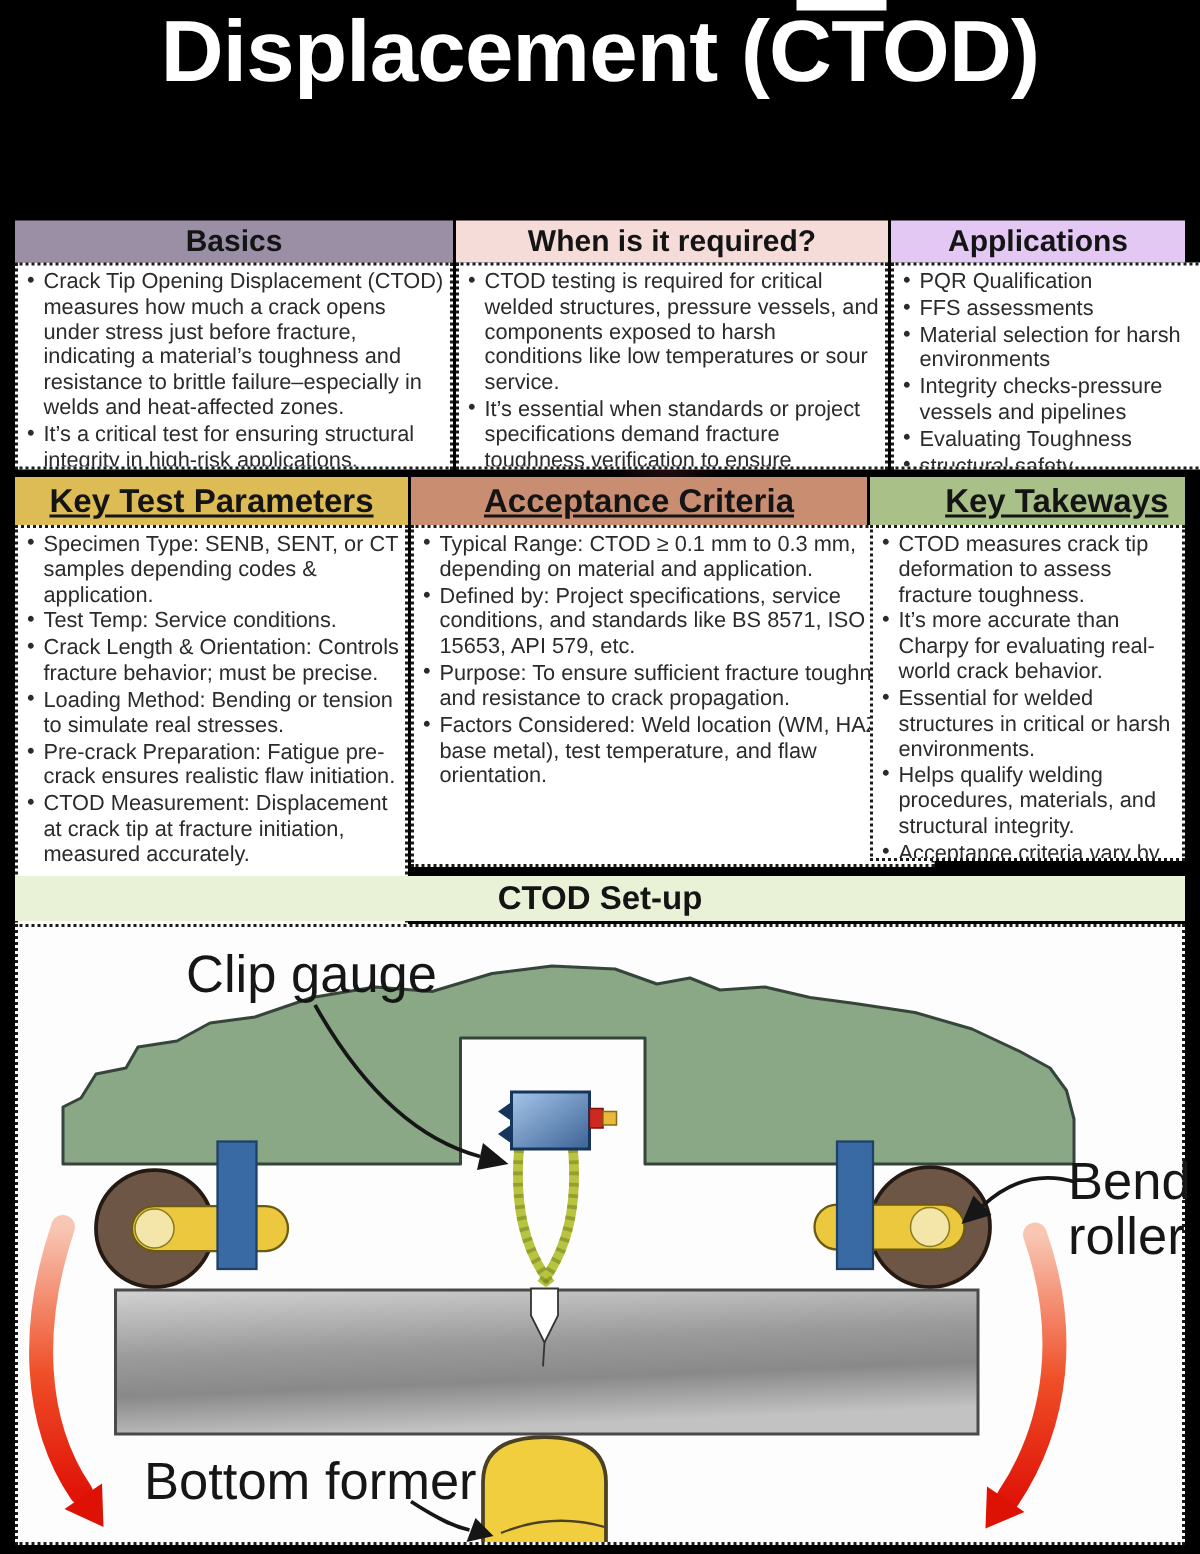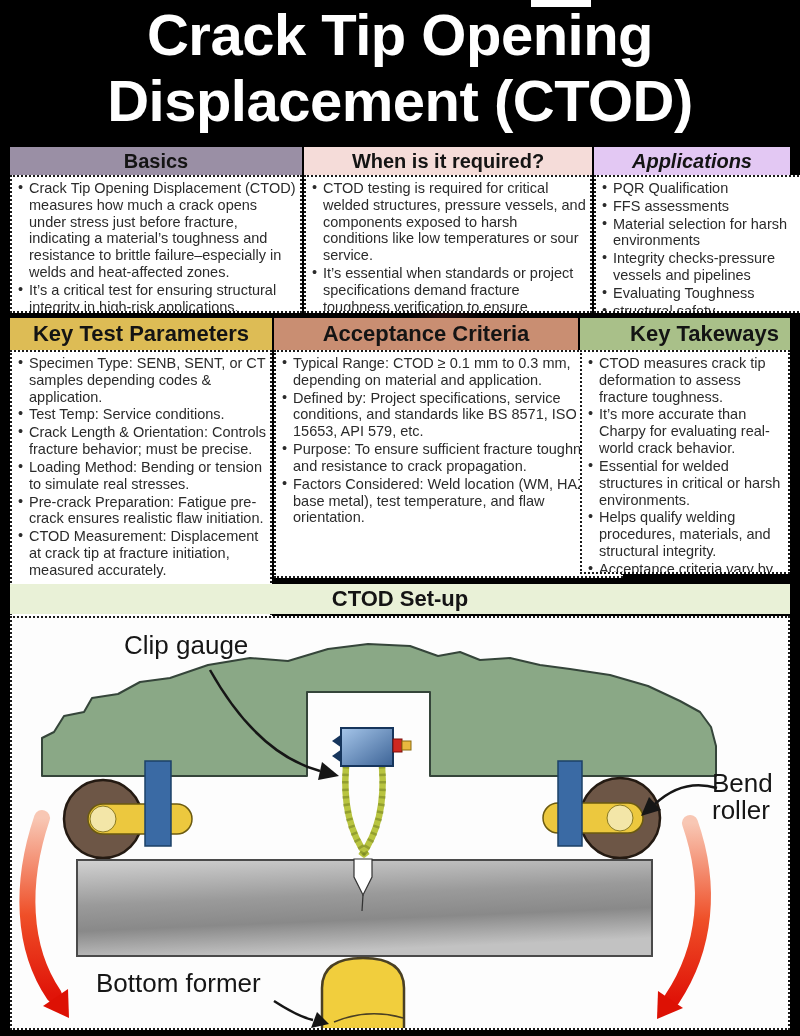--- a/index.html
+++ b/index.html
@@ -15,39 +15,39 @@
     color:var(--c-title_text,#fff);font-weight:700;font-size:58px;line-height:1.14;
     letter-spacing:-0.5px;
   }
   .top-notch{left:531px;top:0;width:60px;height:7px;background:#fff;}
   
   .hdr{
     display:flex;align-items:center;justify-content:center;
     font-weight:700;color:#141414;text-align:center;
   }
   .hdr.r1{height:28px;font-size:20px;}
-  .hdr.r2{height:32px;font-size:22px;}
+  .hdr.r2{height:32px;font-size:22px;text-decoration:underline;}
   
   .pbody{
     background:var(--c-panel_bg,#fff);
     border:2px dotted #1b1b1b;
     padding:3px 4px 2px 5px;overflow:hidden;
   }
   .pbody ul{margin:0;padding:0;list-style:none;}
   .pbody li{
     position:relative;padding-left:12px;margin:0 0 1px 0;
     font-size:14.5px;line-height:1.16;color:var(--c-body_text,#2b2b2b);
   }
   .pbody li::before{content:"\2022";position:absolute;left:1px;top:-1px;}
   
   #p-basics-h{left:10px;top:147px;width:292px;background:var(--c-basics_header,#9a8fa5);}
   #p-basics-b{left:10px;top:175px;width:292px;height:138px;}
   #p-when-h{left:304px;top:147px;width:288px;background:var(--c-when_required_header,#f5dcd9);}
   #p-when-b{left:304px;top:175px;width:288px;height:138px;}
-  #p-apps-h{left:594px;top:147px;width:196px;background:var(--c-applications_header,#e3c8f3);font-style:italic;}
+  #p-apps-h{left:594px;top:147px;width:196px;background:var(--c-applications_header,#e3c8f3);}
   #p-apps-b{left:594px;top:175px;width:224px;height:138px;}
   #p-ktp-h{left:10px;top:318px;width:262px;background:var(--c-key_test_parameters_header,#ddbc55);}
   #p-ktp-b{left:10px;top:350px;width:262px;height:276px;}
   #p-ac-h{left:274px;top:318px;width:304px;background:var(--c-acceptance_criteria_header,#c98e72);}
   #p-ac-b{left:274px;top:350px;width:349px;height:228px;}
   #p-kt-h{left:580px;top:318px;width:210px;background:var(--c-key_takeways_header,#a9c089);padding-left:39px;}
   #p-kt-b{left:580px;top:350px;width:210px;height:224px;}
   
   .watermark{
     left:408px;top:268px;width:74px;height:86px;border-radius:45%;
@@ -59,33 +59,32 @@
     background:var(--c-setup_header_bg,#e9f1d7);
     display:flex;align-items:center;justify-content:center;
     font-weight:700;font-size:22px;color:#141414;
   }
   
   #diagram{
     left:10px;top:616px;width:780px;height:414px;
     background:#fdfdfd;border:2px dotted #1b1b1b;
   }
   #diagram svg{position:absolute;left:0;top:0;}
-  .dlabel{position:absolute;color:#161616;font-size:26px;line-height:1.05;white-space:nowrap;}
+  .dlabel{position:absolute;color:#161616;font-size:35px;line-height:1.05;white-space:nowrap;}
   #lbl-clip{left:112px;top:14px;}
   #lbl-bend{left:700px;top:152px;white-space:normal;width:78px;}
   #lbl-spec{left:265px;top:290px;width:232px;text-align:center;font-size:30px;}
   #lbl-former{left:84px;top:352px;}
 </style>
 </head>
 <body>
 
 <div class="abs top-notch"></div>
 
 <div class="abs title">
-  <div>Crack Tip Opening</div>
   <div>Displacement (CTOD)</div>
 </div>
 
 <div class="abs watermark"></div>
 
 <div class="abs hdr r1" id="p-basics-h">Basics</div>
 <div class="abs pbody" id="p-basics-b">
   <ul>
     <li>Crack Tip Opening Displacement (CTOD) measures how much a crack opens under stress just before fracture, indicating a material’s toughness and resistance to brittle failure–especially in welds and heat-affected zones.</li>
     <li>It’s a critical test for ensuring structural integrity in high-risk applications.</li>

